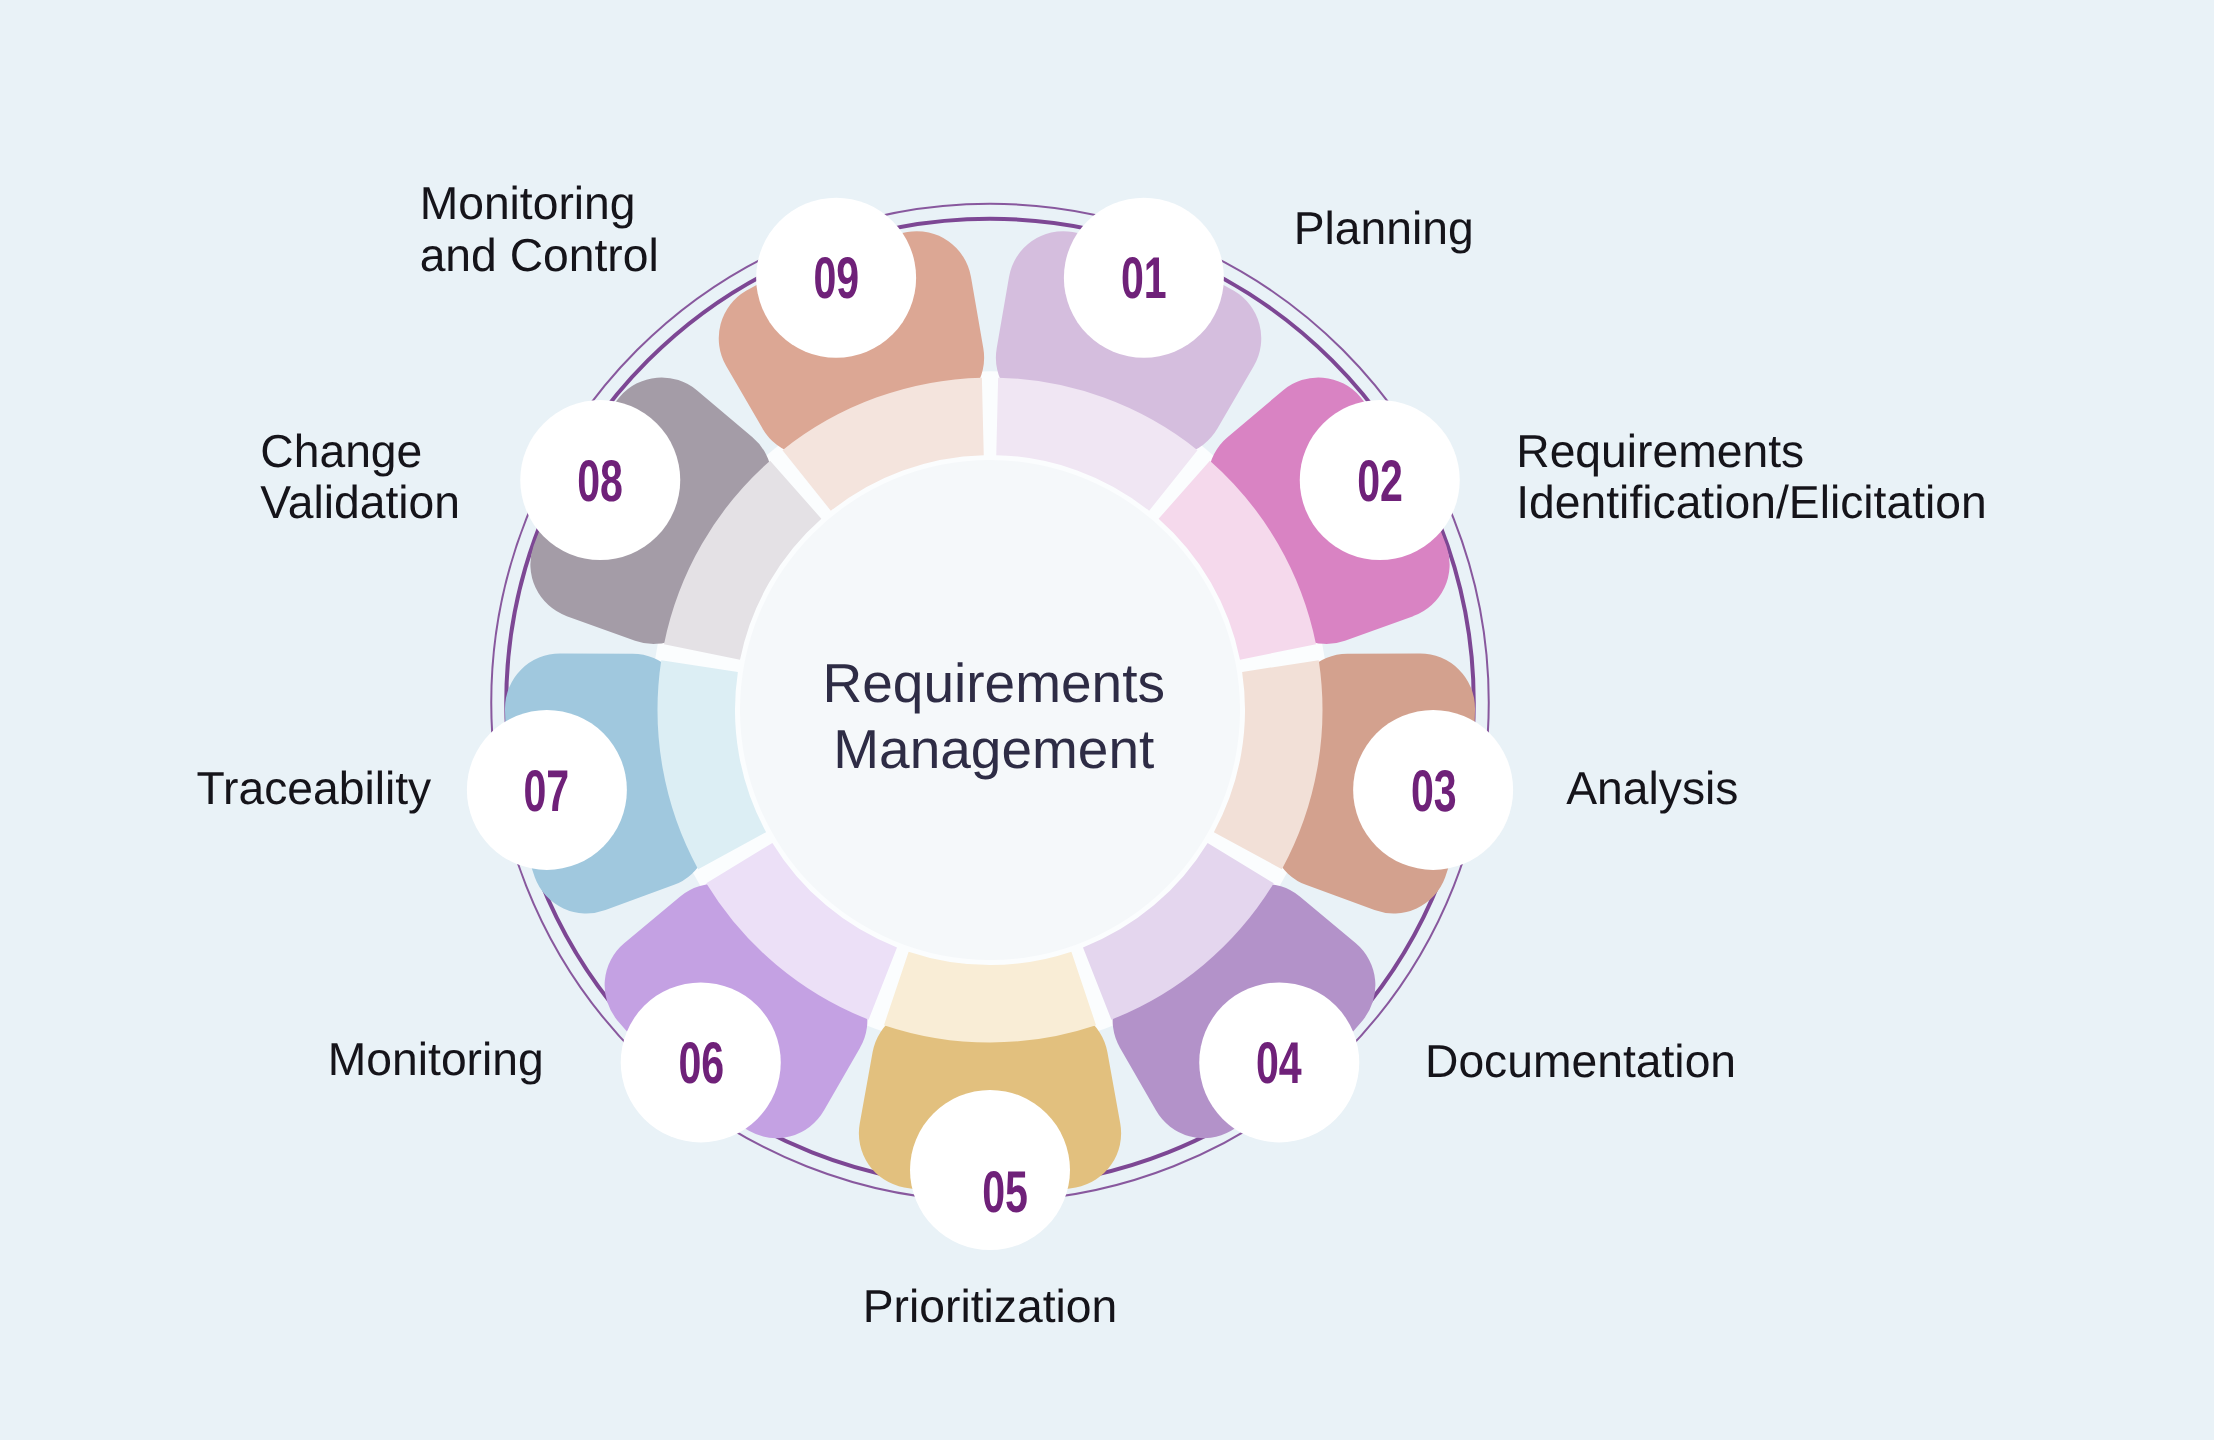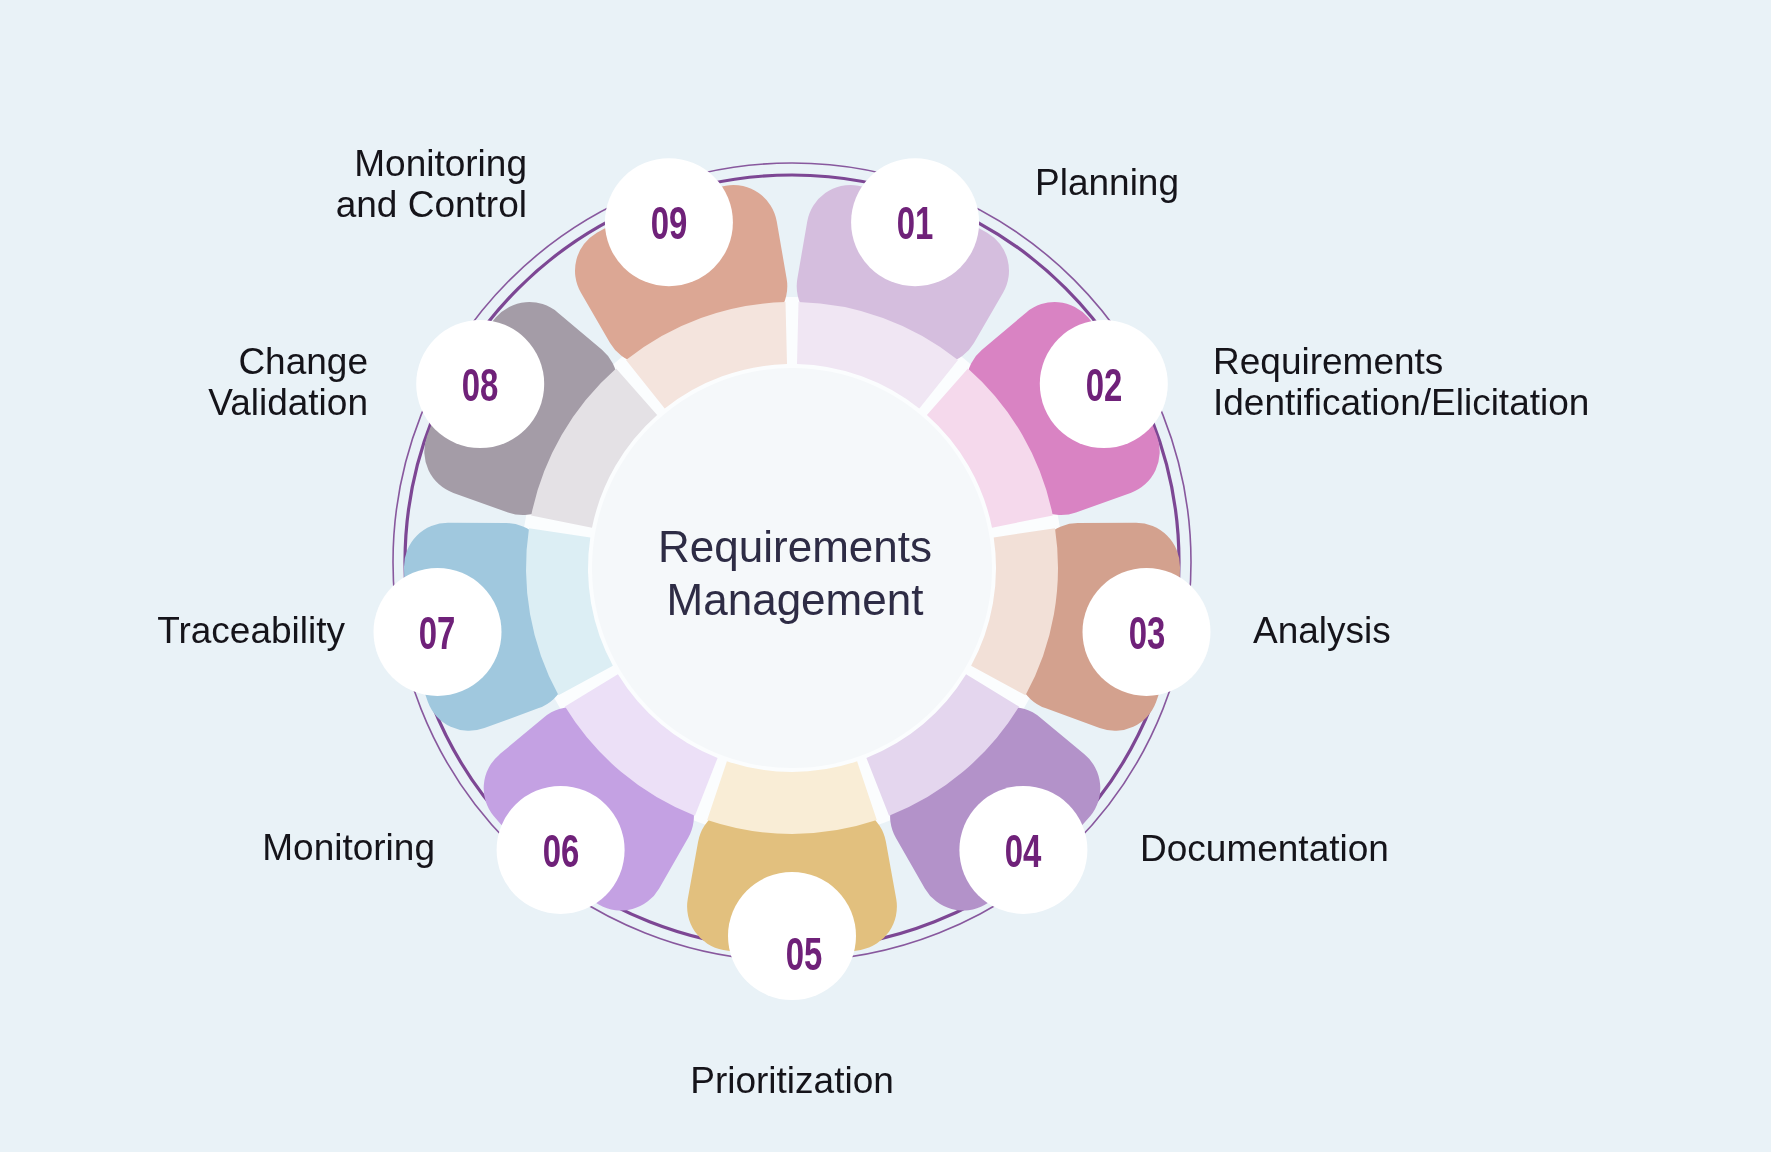--- a/index.html
+++ b/index.html
@@ -8,22 +8,22 @@
     background:#e9f2f7;
     font-family:"Liberation Sans","DejaVu Sans",sans-serif;
   }
   #diagram-svg{position:absolute;left:0;top:0;}
   .lbl{
     position:absolute;
     font-size:37px;line-height:1.12;font-weight:400;
     color:#15141a;white-space:pre-line;
     transform:translateY(-50%);
   }
-  .lbl.align-right{text-align:right;}
-  .lbl.align-center{text-align:left;transform:translate(-50%,-50%);margin-top:36px;}
+  .lbl.align-right{}
+  .lbl.align-center{text-align:left;transform:translate(-50%,-50%);}
   .lbl1{left:1035px;top:183px;}
   .lbl2{left:1213px;top:382px;}
   .lbl3{left:1253px;top:631px;}
   .lbl4{left:1140px;top:849px;}
   .lbl5{left:792px;top:1045px;}
   .lbl6{right:1336px;top:848px;}
   .lbl7{right:1426px;top:631px;margin-left:16px;}
   .lbl8{right:1403px;top:382px;}
   .lbl9{right:1244px;top:184px;}
   .num{

